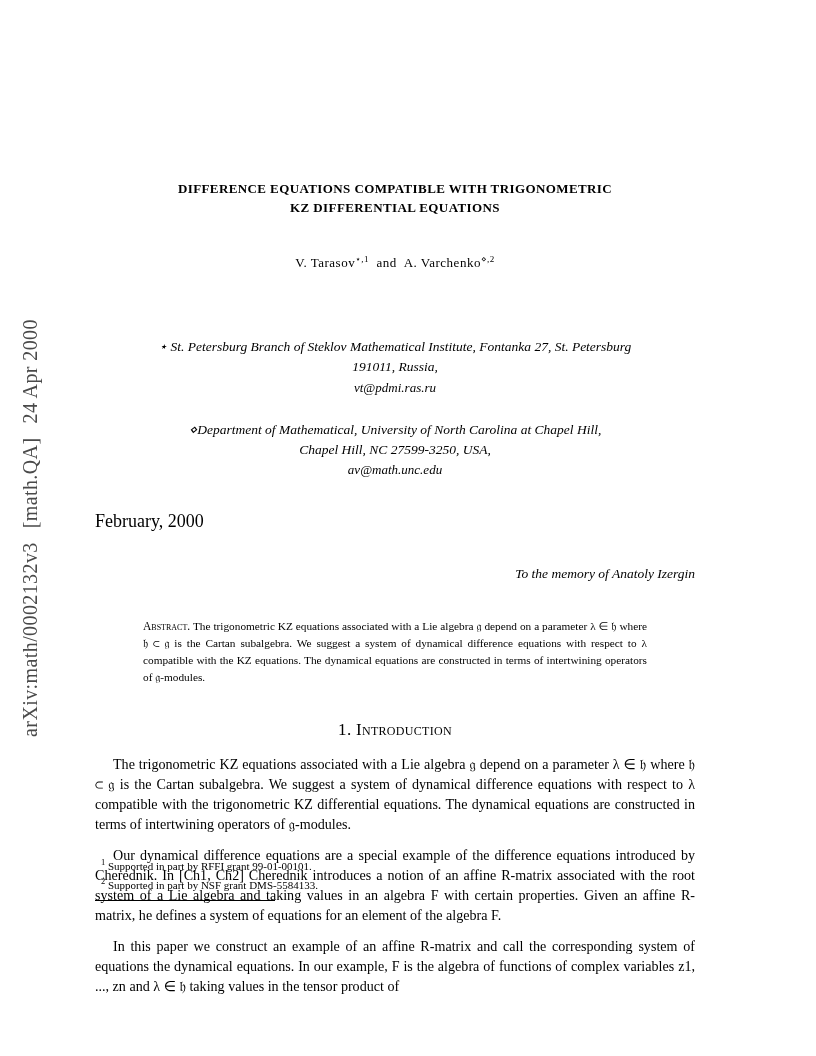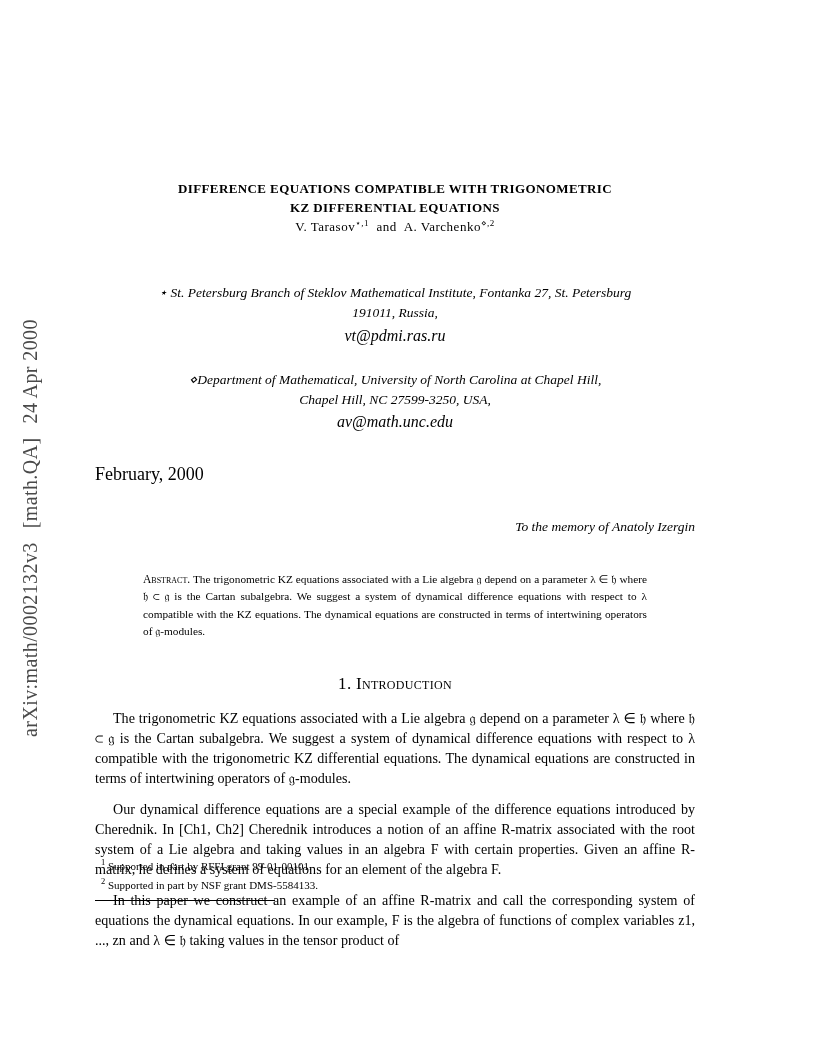--- a/index.html
+++ b/index.html
@@ -53,32 +53,33 @@
     letter-spacing: 0.4px;
     line-height: 1.45;
     margin: 0 0 0 0;
   }
   .title .line2 { display: block; }
 
   .authors {
     text-align: center;
     font-size: 13px;
     letter-spacing: 0.5px;
+    margin-top: 36px;
   }
   .authors sup { font-size: 9px; }
 
   .affil {
     text-align: center;
     font-style: italic;
     font-size: 13.5px;
     line-height: 1.5;
-    margin-top: 48px;
+    margin-top: 66px;
   }
   .affil.second { margin-top: 22px; }
-  .affil .email { font-style: italic; font-size: 16px; text-align: center; }
+  .affil .email { font-style: italic; font-size: 13px; text-align: center; }
 
   .date {
     text-align: left;
     font-size: 18px;
     margin-top: 30px;
   }
 
   .dedication {
     text-align: right;
     font-style: italic;

